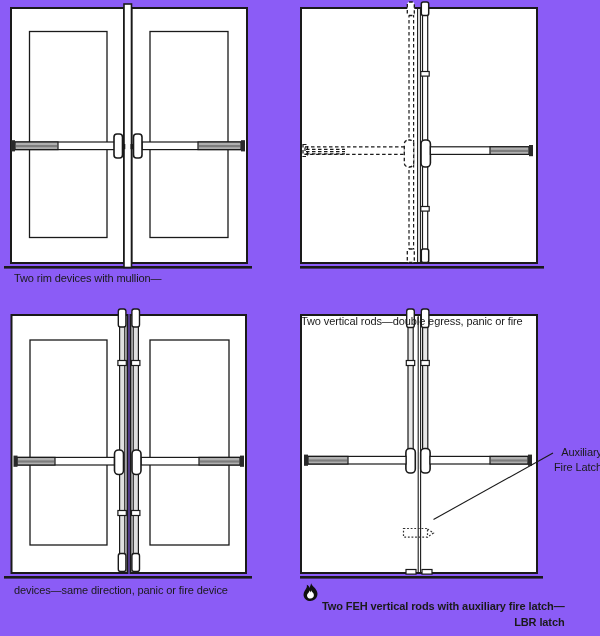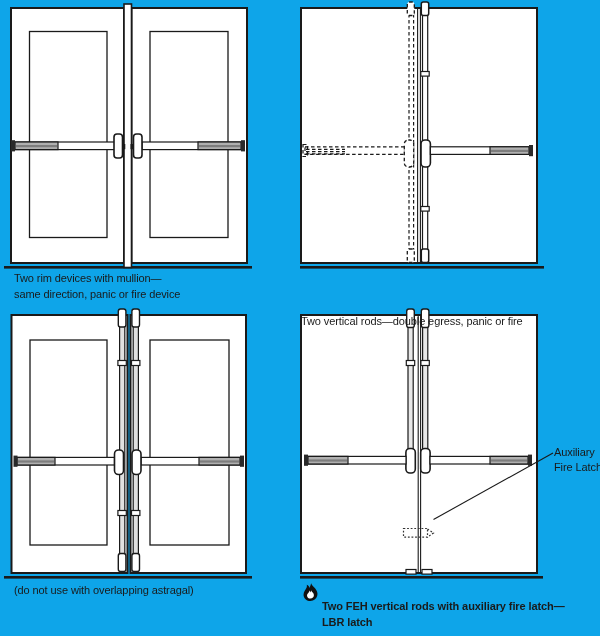--- a/index.html
+++ b/index.html
@@ -1,18 +1,18 @@
 <!DOCTYPE html>
 <html><head>
 <meta charset="utf-8">
 <style>
   html,body{margin:0;padding:0;background:#fff;}
   #stage{
-    position:relative;width:600px;height:636px;background:#0ea5e9;overflow:hidden;
-    font-family:"Liberation Sans",sans-serif;color:#1a1a1a;
+    position:relative;width:600px;height:636px;background:#8b5cf6;overflow:hidden;
+    font-family:"Liberation Sans",sans-serif;color:#1a1a1a;text-align:right;
   }
   .panel{position:absolute;}
   .panel svg{display:block;}
   .caption{
     position:absolute;font-size:11px;line-height:16px;letter-spacing:-0.1px;
     color:#1a1a1a;white-space:nowrap;
   }
   .ann-label{
     position:absolute;font-size:11px;line-height:15px;letter-spacing:-0.1px;
     color:#1a1a1a;white-space:nowrap;
@@ -179,29 +179,28 @@
           <rect x="103.5" y="228.5" width="24" height="8.6" stroke-width="1.2"></rect>
           <path d="M127.5 229 L133.5 233 L127.5 237.2" stroke-width="1.2"></path>
         </g>
         <line x1="133.5" y1="219.5" x2="253" y2="153" stroke-width="1.1"></line>
       </g>
     </svg>
   </div>
 
   <div class="caption" style="left:14px;top:270px;">
     <div>Two rim devices with mullion—</div>
-    <div>same direction, panic or fire device</div>
   </div>
 
   <div class="caption" style="left:301px;top:270px;margin-top:43px;">
     <div>Two vertical rods—double egress, panic or fire</div>
   </div>
 
   <div class="caption" style="left:14px;top:582px;">
-    <div>(do not use with overlapping astragal)</div>
+    <div>devices—same direction, panic or fire device</div>
   </div>
 
   <svg class="flame" viewBox="0 0 16 19">
     <path fill="#111" d="M8.2,0.3 C8.9,3.1 12.4,4.6 13.9,8.2 C15.5,12.1 13.6,16.2 9.8,17.6 C5.6,19.1 1.2,16.6 0.6,12.4 C0.2,9.3 2.3,7.5 3.4,5.1 C3.9,4 4,2.8 3.8,1.8 C5.3,2.4 6.2,3.4 6.5,4.9 C7.1,3.5 7.7,2 8.2,0.3 Z"></path>
     <path fill="#fff" d="M8.1,7.2 C8.7,9 10.8,9.8 10.9,12 C11,14.1 9.4,15.6 7.4,15.6 C5.4,15.6 3.9,14.2 4,12.2 C4.1,10.1 6.5,9.5 6.6,7.4 C7.2,8 7.6,8.7 7.7,9.5 C8,8.8 8.1,8 8.1,7.2 Z"></path>
   </svg>
 
   <div class="caption" style="left:322px;top:598px;font-weight:bold;">
     <div>Two FEH vertical rods with auxiliary fire latch—</div>
     <div>LBR latch</div>

